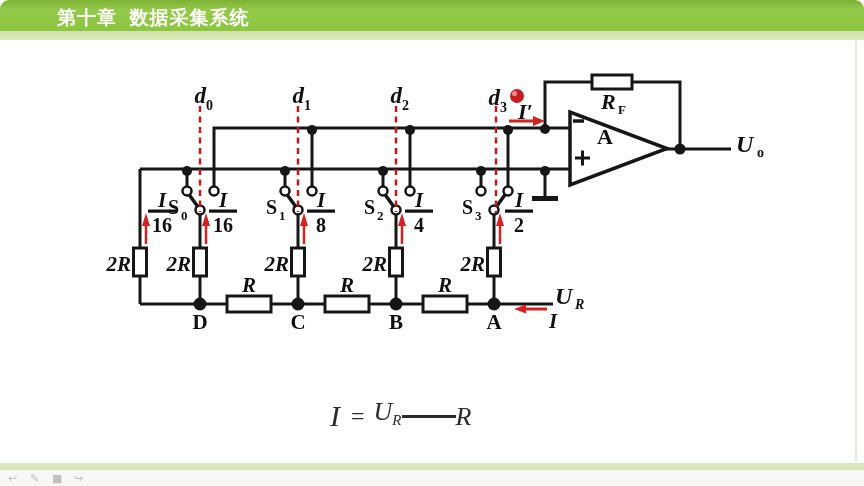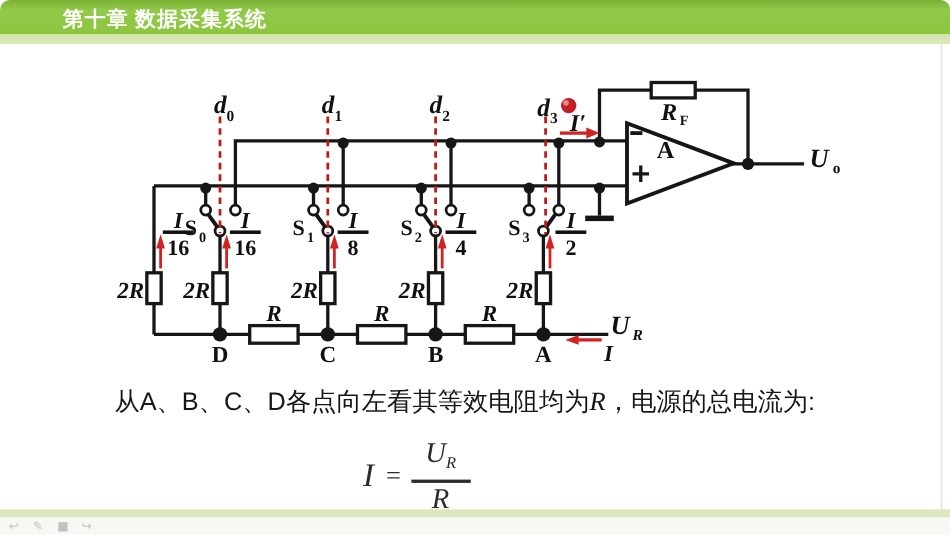--- a/index.html
+++ b/index.html
@@ -4,21 +4,21 @@
 <style>
   html,body{margin:0;padding:0;}
   body{width:864px;height:486px;overflow:hidden;background:#fff;}
   .slide{position:relative;width:864px;height:486px;background:#ffffff;font-family:"Liberation Serif",serif;}
   
   .hdr{position:absolute;left:0;top:0;width:864px;height:31px;
        background:linear-gradient(180deg,#7cb134 0%,#93c94a 30%,#8cc63f 100%);
        border-radius:9px 9px 0 0;}
   .hdr-strip{position:absolute;left:0;top:31px;width:864px;height:9px;
        background:linear-gradient(180deg,#cfe3a8 0%,#dcebbd 100%);}
-  .hdr-chapter{position:absolute;left:57px;top:5px;font-family:Liberation Serif, serif;
+  .hdr-chapter{position:absolute;left:57px;top:5px;font-family:Liberation Mono, monospace;
        font-weight:bold;font-size:19px;color:#ffffff;letter-spacing:1px;}
   .hdr-right{position:absolute;left:563px;top:6px;font-size:19px;color:#ffffff;
        font-family:"Liberation Serif",serif;letter-spacing:.5px;}
   .hdr-right .num{margin-right:20px;}
   
   .edge-right{position:absolute;left:855px;top:40px;width:2px;height:423px;background:#e7ecdc;}
   .strip-bottom{position:absolute;left:0;top:463px;width:864px;height:7px;background:#d9e8bd;}
   .footer{position:absolute;left:0;top:470px;width:864px;height:16px;background:#f7f8f4;border-top:1px solid #eef1e8;}
   .footer .ic{position:absolute;top:1px;font-family:"DejaVu Sans",sans-serif;font-size:11px;color:#777;opacity:.42;}
   
@@ -26,21 +26,21 @@
   svg text{font-family:"Liberation Serif",serif;fill:#101010;}
   
   .caption{position:absolute;left:104px;top:350px;width:700px;font-family:"Liberation Sans",sans-serif;
        font-size:23px;color:#161616;white-space:nowrap;}
   .caption .rvar{font-family:"Liberation Serif",serif;font-style:italic;font-size:24px;}
   
   .formula{position:absolute;left:330px;top:399px;display:flex;align-items:center;color:#2b2b2b;
        font-family:"Liberation Serif",serif;}
   .formula .lhs{font-style:italic;font-size:30px;}
   .formula .eq{font-size:24px;margin:0 9px 0 11px;}
-  .frac{display:flex;flex-direction:column;align-items:center;}
+  .frac{display:flex;align-items:center;}
   .frac .num{font-style:italic;font-size:26px;line-height:26px;}
   .frac .num .sub{font-size:15px;vertical-align:-5px;}
   .frac .bar{width:54px;height:3px;background:#2b2b2b;margin:2px 0 1px 0;}
   .frac .den{font-style:italic;font-size:26px;line-height:27px;}
 </style>
 </head>
 <body>
 
 <div class="slide">
 
@@ -219,21 +219,20 @@
     <text x="518" y="119" font-size="22" font-weight="bold" font-style="italic">I′</text>
 
     <text x="601" y="109" font-size="22" font-weight="bold" font-style="italic">R</text>
     <text x="618" y="114" font-size="13" font-weight="bold">F</text>
 
     <text x="597" y="144" font-size="22" font-weight="bold">A</text>
     <text x="736" y="152" font-size="24" font-weight="bold" font-style="italic">U</text>
     <text x="757" y="157" font-size="14" font-weight="bold">o</text>
   </svg>
 
-  <div class="caption"><span>从A、B、C、D各点向左看其等效电阻均为</span><span class="rvar">R</span><span>，电源的总电流为:</span></div>
 
   <div class="formula">
     <span class="lhs">I</span>
     <span class="eq">=</span>
     <span class="frac">
       <span class="num"><span>U</span><span class="sub">R</span></span>
       <span class="bar"></span>
       <span class="den">R</span>
     </span>
   </div>

